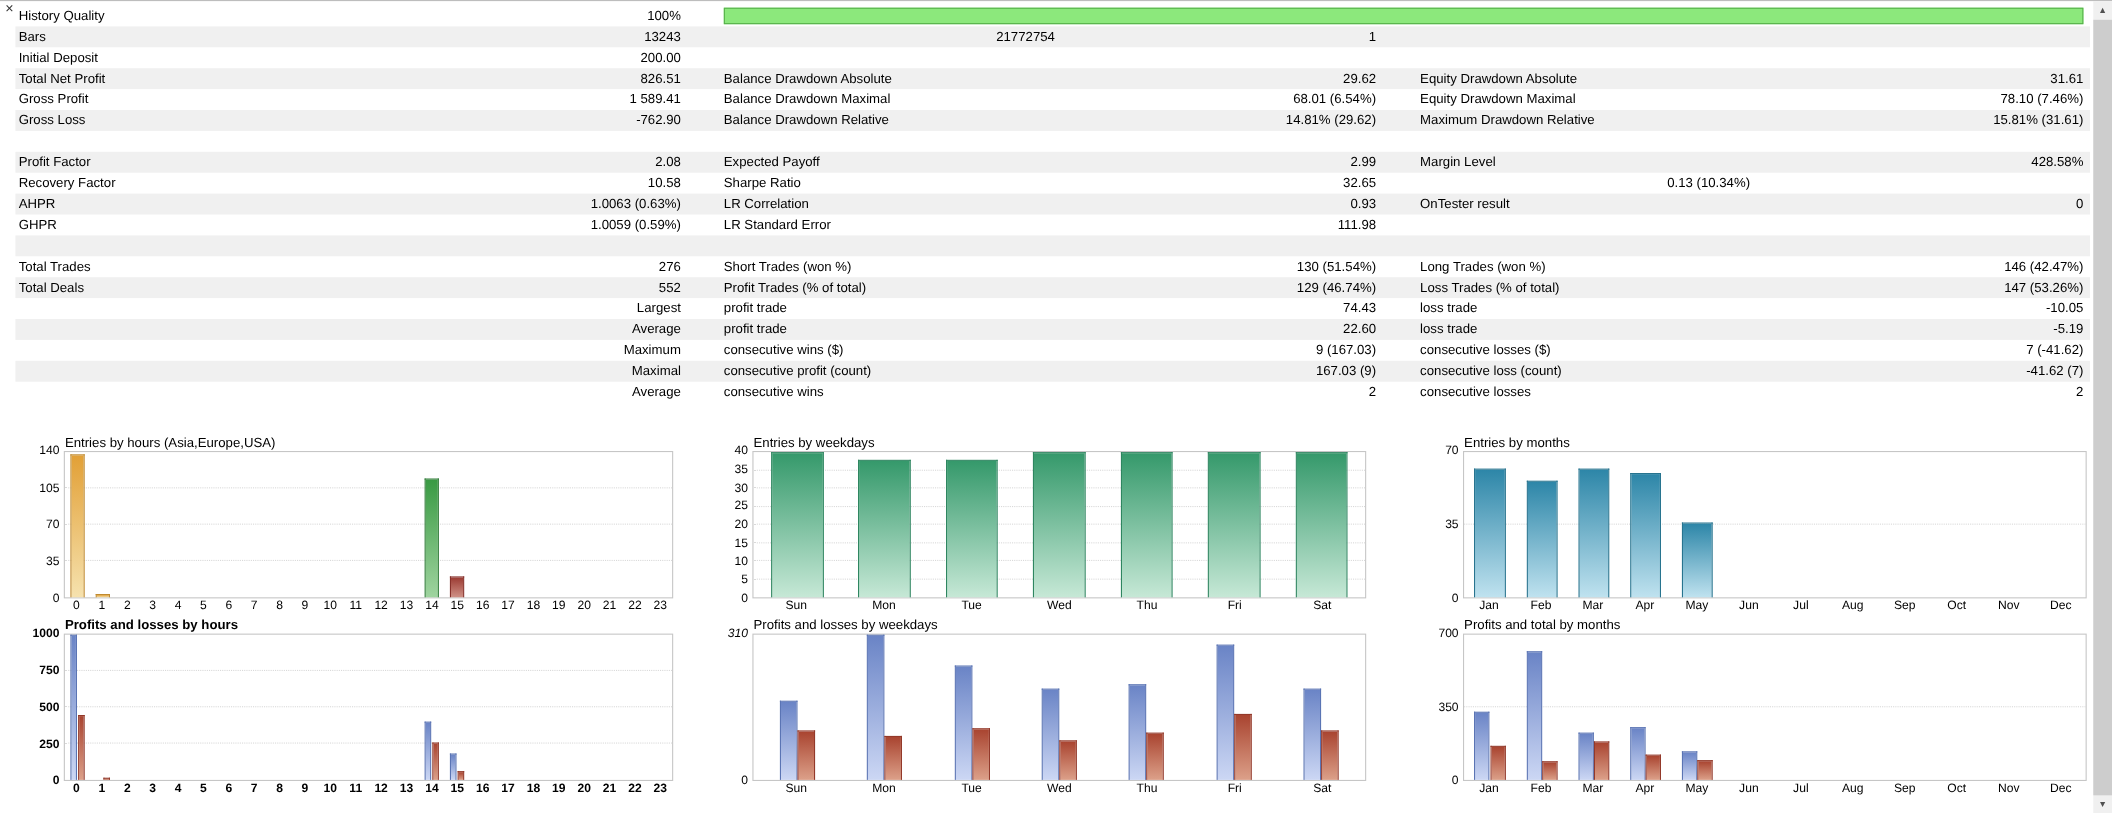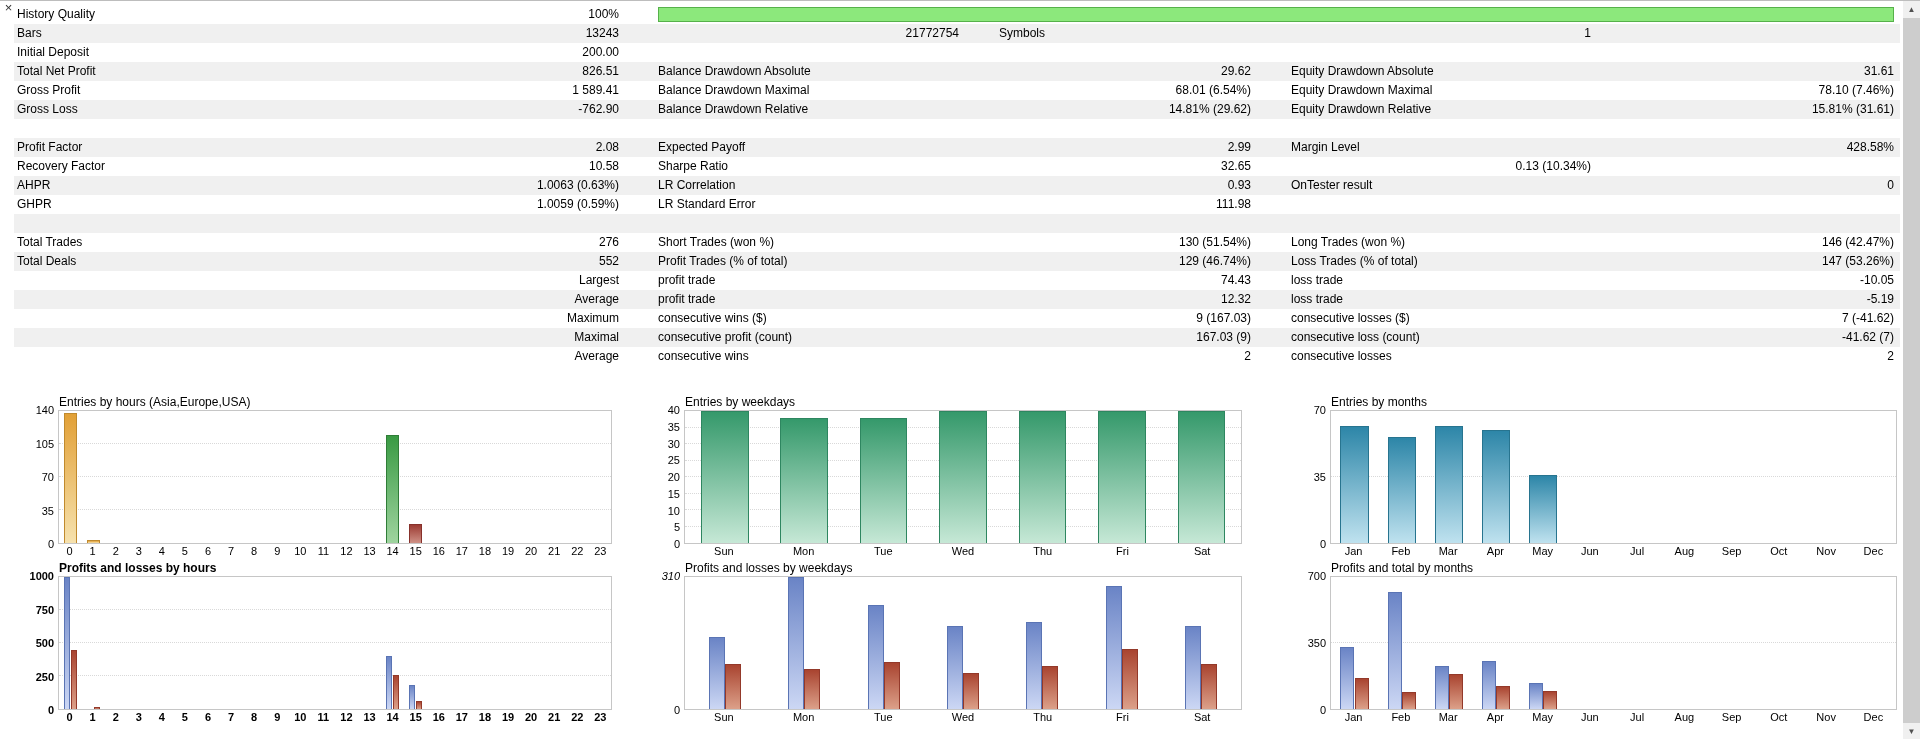--- a/index.html
+++ b/index.html
@@ -62,21 +62,20 @@
       <div class="cell val c1v">100%</div>
 
     <div class="progress-wrap">
           <div class="progress-bar"></div>
         </div>
       </div>
       <div class="row alt">
       <div class="cell c1l">Bars</div>
       <div class="cell val c1v">13243</div>
       <div class="cell val c2v">21772754</div>
-      <div class="cell l3 c3l">Symbols</div>
       <div class="cell val c3v">1</div>
     </div>
       <div class="row">
       <div class="cell c1l">Initial Deposit</div>
       <div class="cell val c1v">200.00</div>
       <div class="cell l2 c2l"></div>
       <div class="cell val c2v"></div>
       <div class="cell l3 c3l"></div>
       <div class="cell val c3v"></div>
     </div>
@@ -94,21 +93,21 @@
       <div class="cell l2 c2l">Balance Drawdown Maximal</div>
       <div class="cell val c2v">68.01 (6.54%)</div>
       <div class="cell l3 c3l">Equity Drawdown Maximal</div>
       <div class="cell val c3v">78.10 (7.46%)</div>
     </div>
       <div class="row alt">
       <div class="cell c1l">Gross Loss</div>
       <div class="cell val c1v">-762.90</div>
       <div class="cell l2 c2l">Balance Drawdown Relative</div>
       <div class="cell val c2v">14.81% (29.62)</div>
-      <div class="cell l3 c3l">Equity Drawdown Relative</div>
+      <div class="cell l3 c3l">Maximum Drawdown Relative</div>
       <div class="cell val c3v">15.81% (31.61)</div>
     </div>
       <div class="row">
       <div class="cell c1l"></div>
       <div class="cell val c1v"></div>
       <div class="cell l2 c2l"></div>
       <div class="cell val c2v"></div>
       <div class="cell l3 c3l"></div>
       <div class="cell val c3v"></div>
     </div>
@@ -172,21 +171,21 @@
       <div class="cell val c1v">Largest</div>
       <div class="cell l2 c2l">profit trade</div>
       <div class="cell val c2v">74.43</div>
       <div class="cell l3 c3l">loss trade</div>
       <div class="cell val c3v">-10.05</div>
     </div>
       <div class="row alt">
       <div class="cell c1l"></div>
       <div class="cell val c1v">Average</div>
       <div class="cell l2 c2l">profit trade</div>
-      <div class="cell val c2v">12.32</div>
+      <div class="cell val c2v">22.60</div>
       <div class="cell l3 c3l">loss trade</div>
       <div class="cell val c3v">-5.19</div>
     </div>
       <div class="row">
       <div class="cell c1l"></div>
       <div class="cell val c1v">Maximum</div>
       <div class="cell l2 c2l">consecutive wins ($)</div>
       <div class="cell val c2v">9 (167.03)</div>
       <div class="cell l3 c3l">consecutive losses ($)</div>
       <div class="cell val c3v">7 (-41.62)</div>

